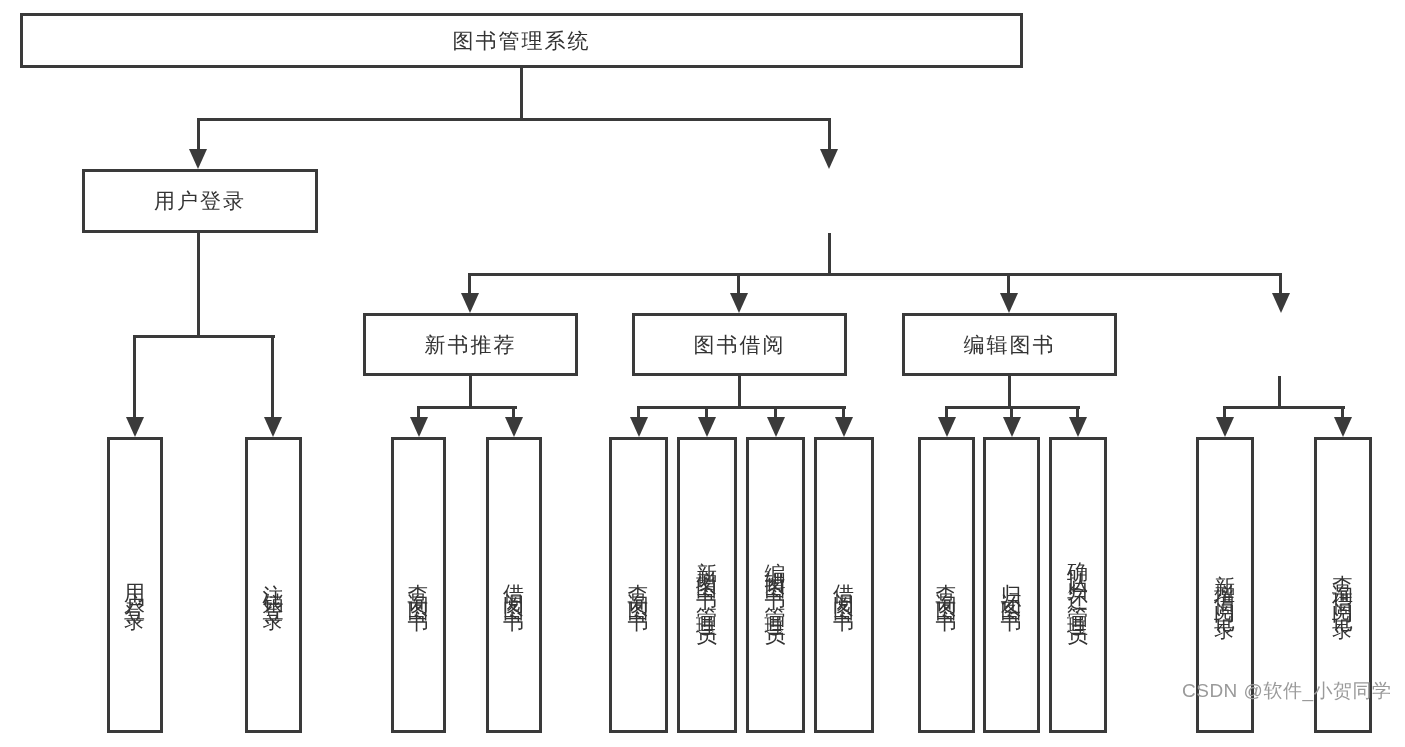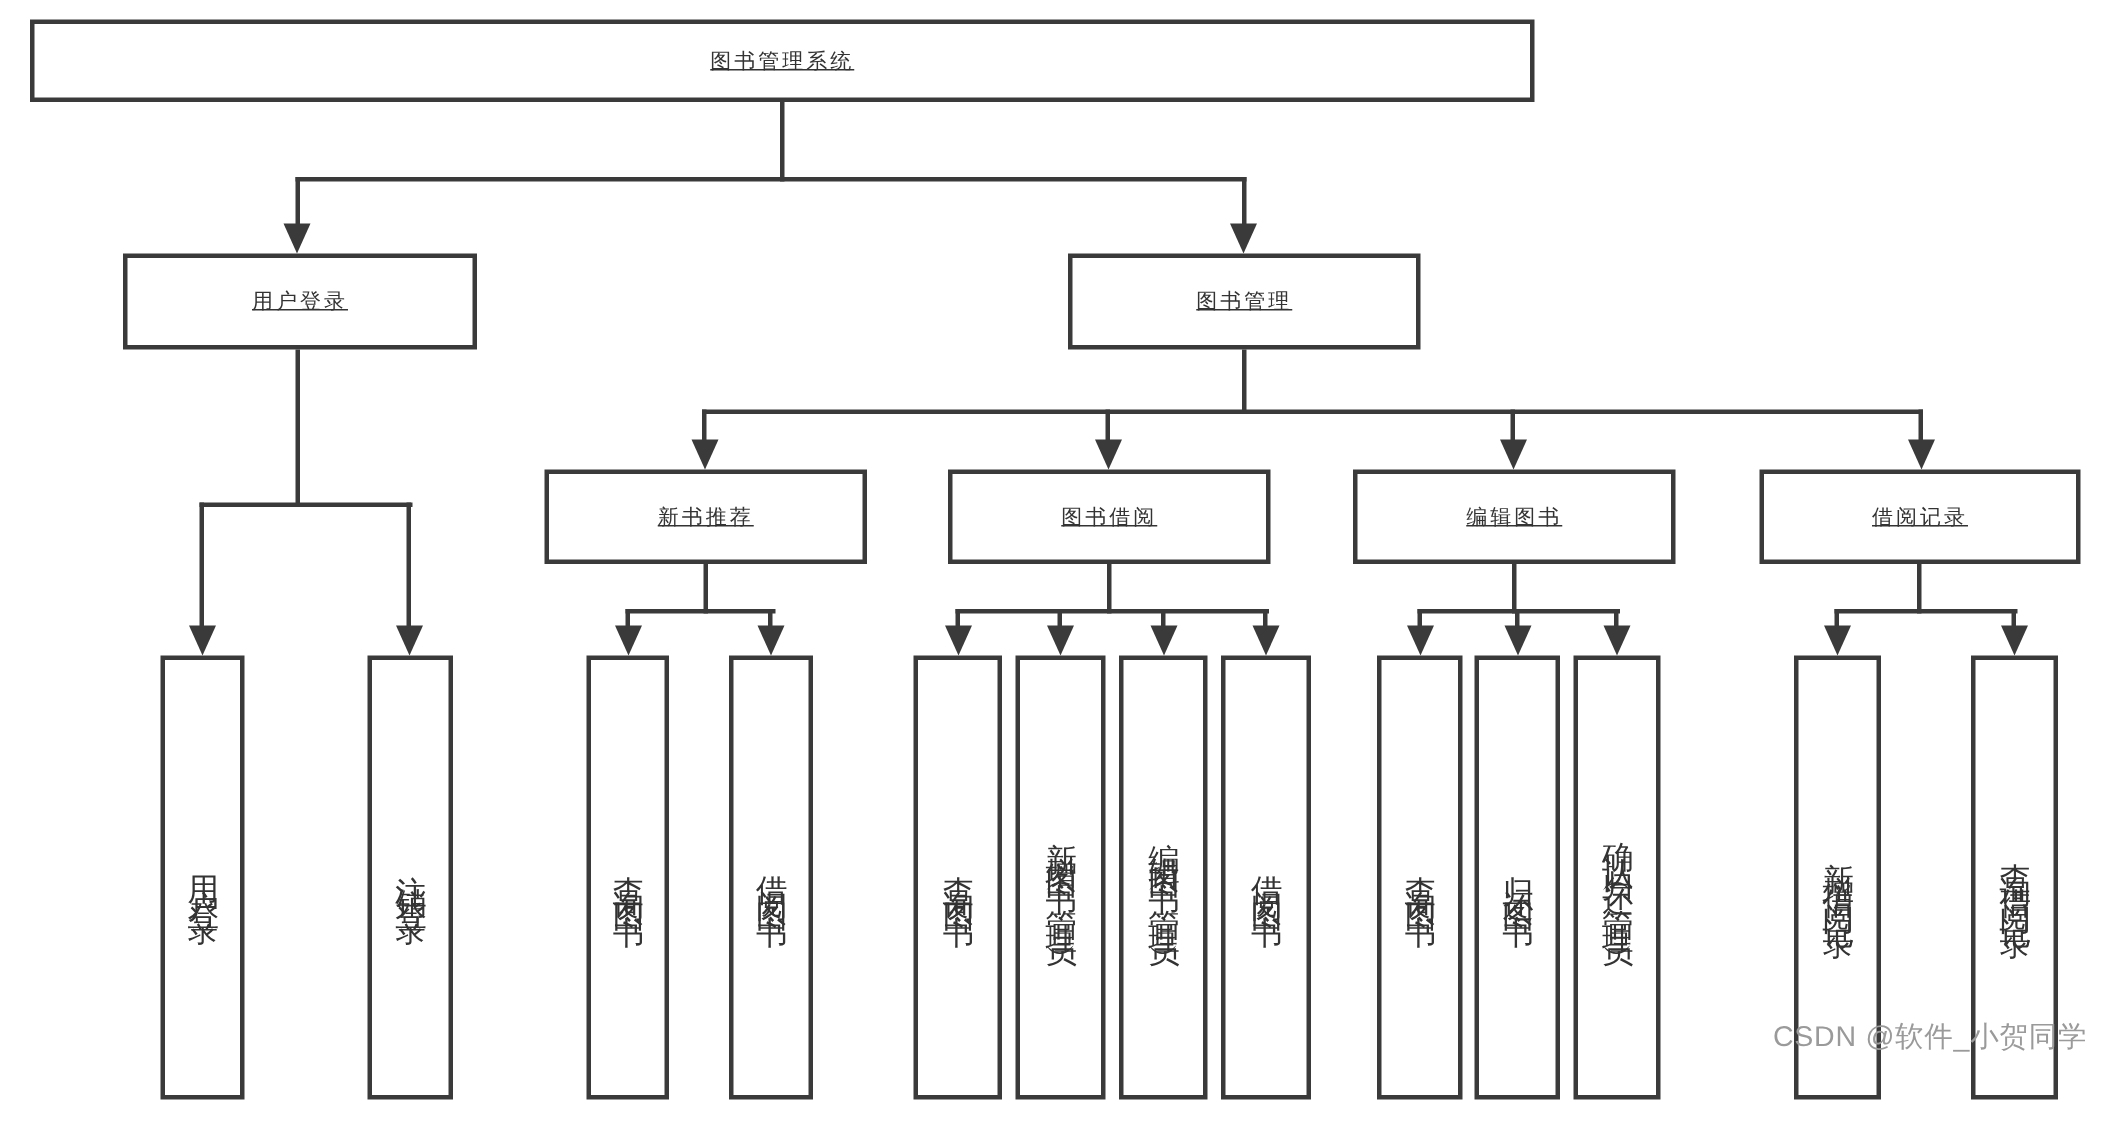--- a/index.html
+++ b/index.html
@@ -10,23 +10,22 @@
     font-family:"Liberation Sans",sans-serif;
     overflow:hidden;
   }
   .box{
     position:absolute;
     box-sizing:border-box;
     border:3px solid var(--line,#3a3a3a);
     background:#ffffff;
     display:flex;align-items:center;justify-content:center;
     color:var(--text,#333333);
-    font-size:14px;
+    font-size:21px;
     letter-spacing:2px;
-    text-decoration:underline;
   }
   .leaf{
     position:absolute;
     box-sizing:border-box;
     border:3px solid var(--line,#3a3a3a);
     background:#ffffff;
     top:437px;height:296px;
     display:flex;align-items:center;justify-content:center;
     color:var(--text,#333333);
     font-size:21px;
@@ -58,29 +57,27 @@
 </style>
 </head>
 <body>
 
 <div class="canvas">
 
   <div class="box" style="left:20px;top:13px;width:1003px;height:55px;">图书管理系统</div>
 
   <div class="box" style="left:82px;top:169px;width:236px;height:64px;">用户登录</div>
 
-  <div class="box" style="left:712px;top:169px;width:235px;height:64px;">图书管理</div>
 
   <div class="box" style="left:363px;top:313px;width:215px;height:63px;">新书推荐</div>
 
   <div class="box" style="left:632px;top:313px;width:215px;height:63px;">图书借阅</div>
 
   <div class="box" style="left:902px;top:313px;width:215px;height:63px;">编辑图书</div>
 
-  <div class="box" style="left:1173px;top:313px;width:214px;height:63px;">借阅记录</div>
 
   <div class="leaf" style="left:107px;width:56px;">
     <span>用户登录</span>
   </div>
   <div class="leaf" style="left:245px;width:57px;">
     <span>注销登录</span>
   </div>
 
   <div class="leaf" style="left:391px;width:55px;">
     <span>查询图书</span>

